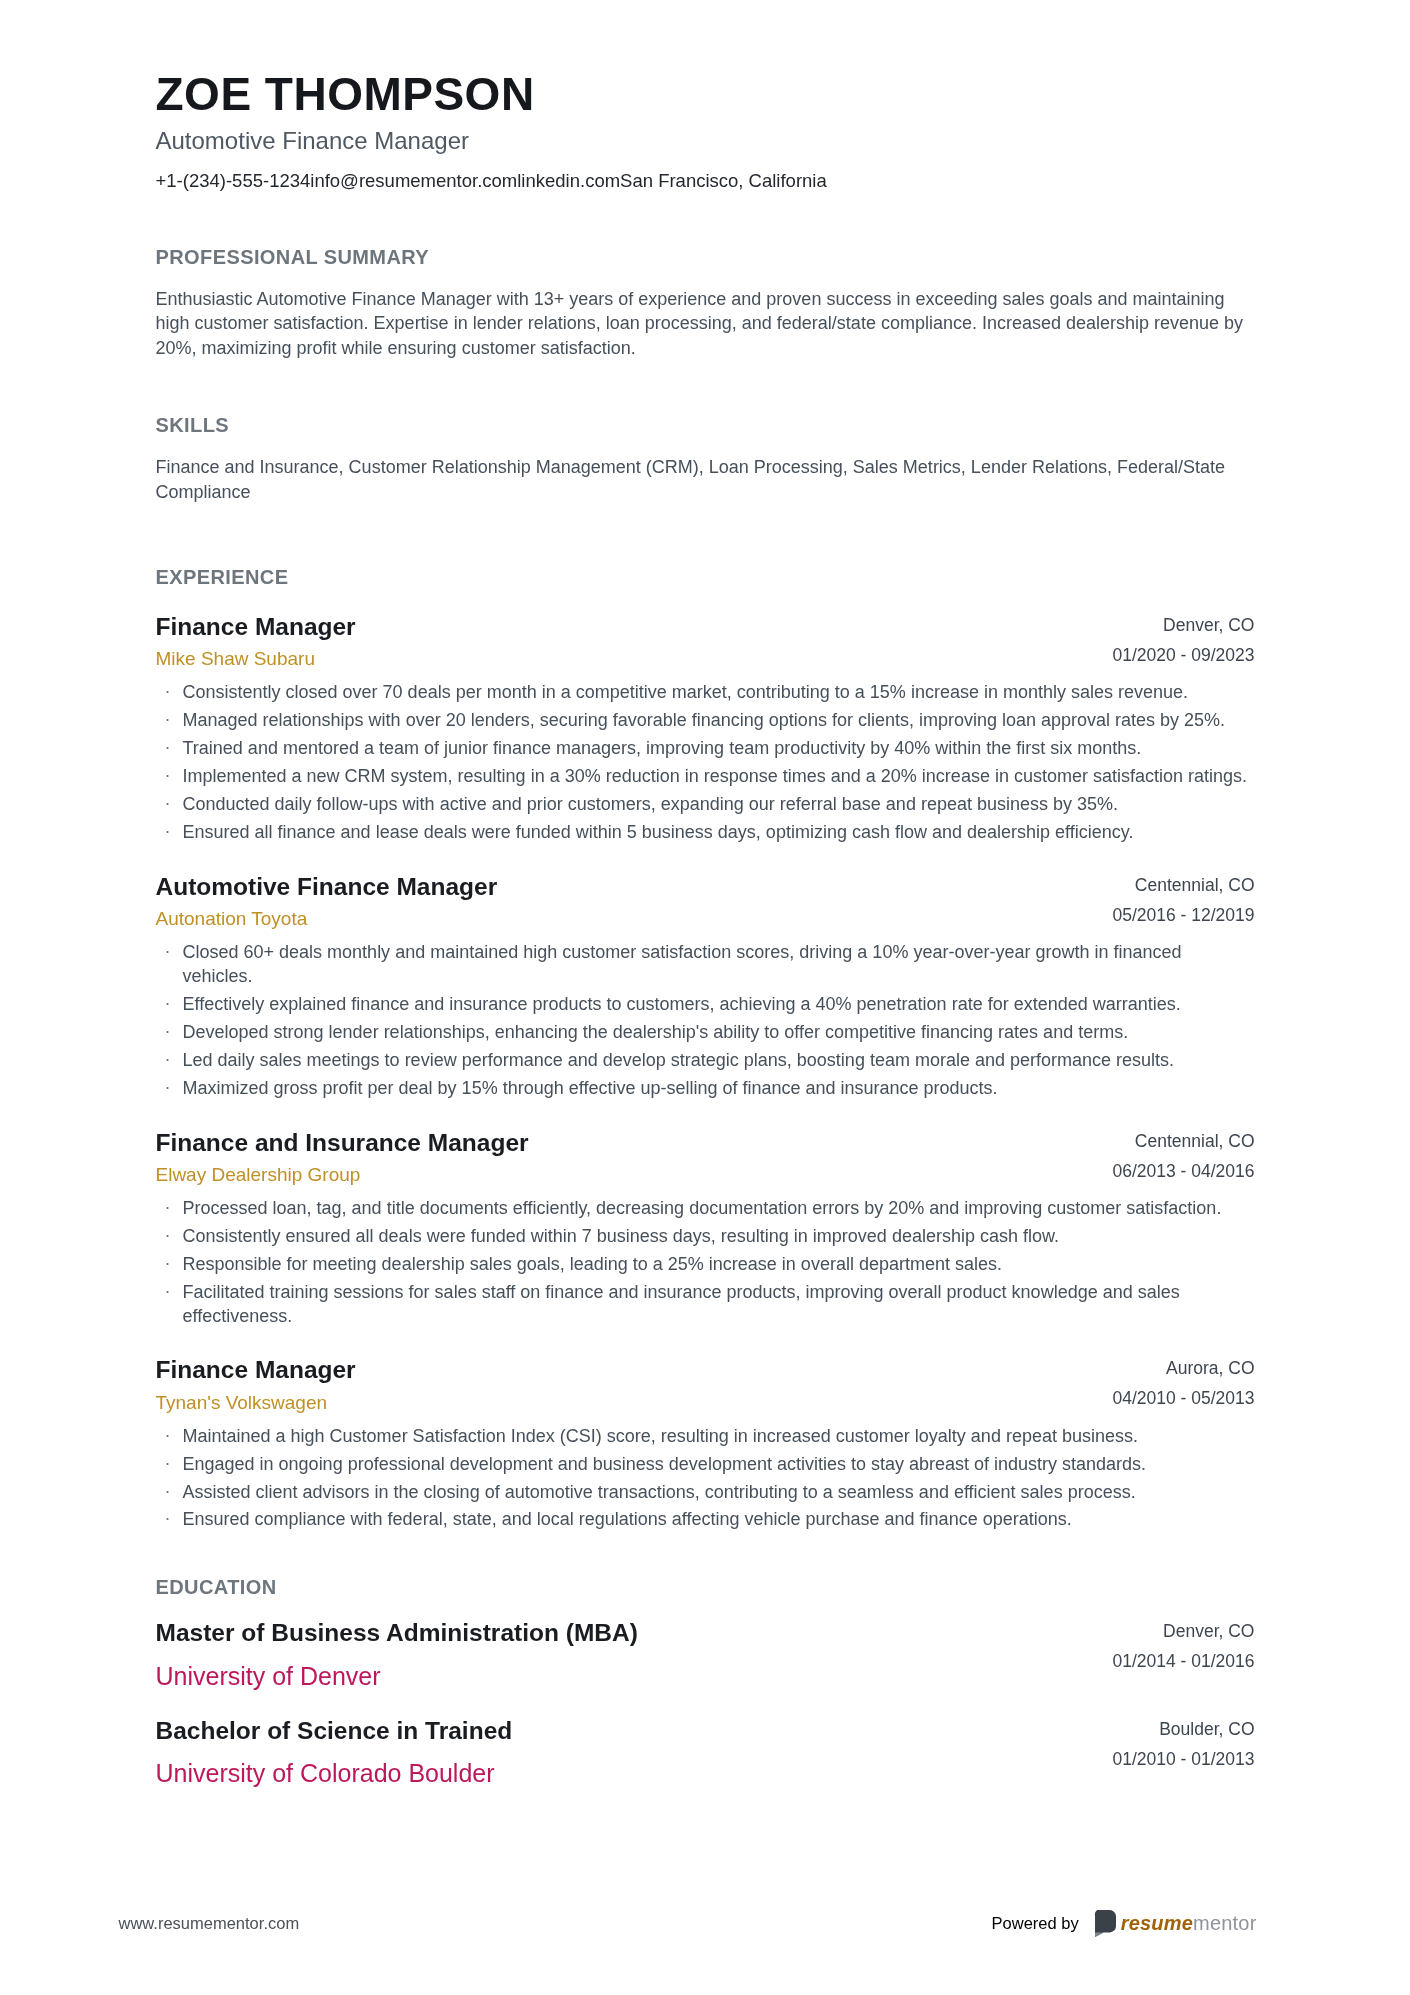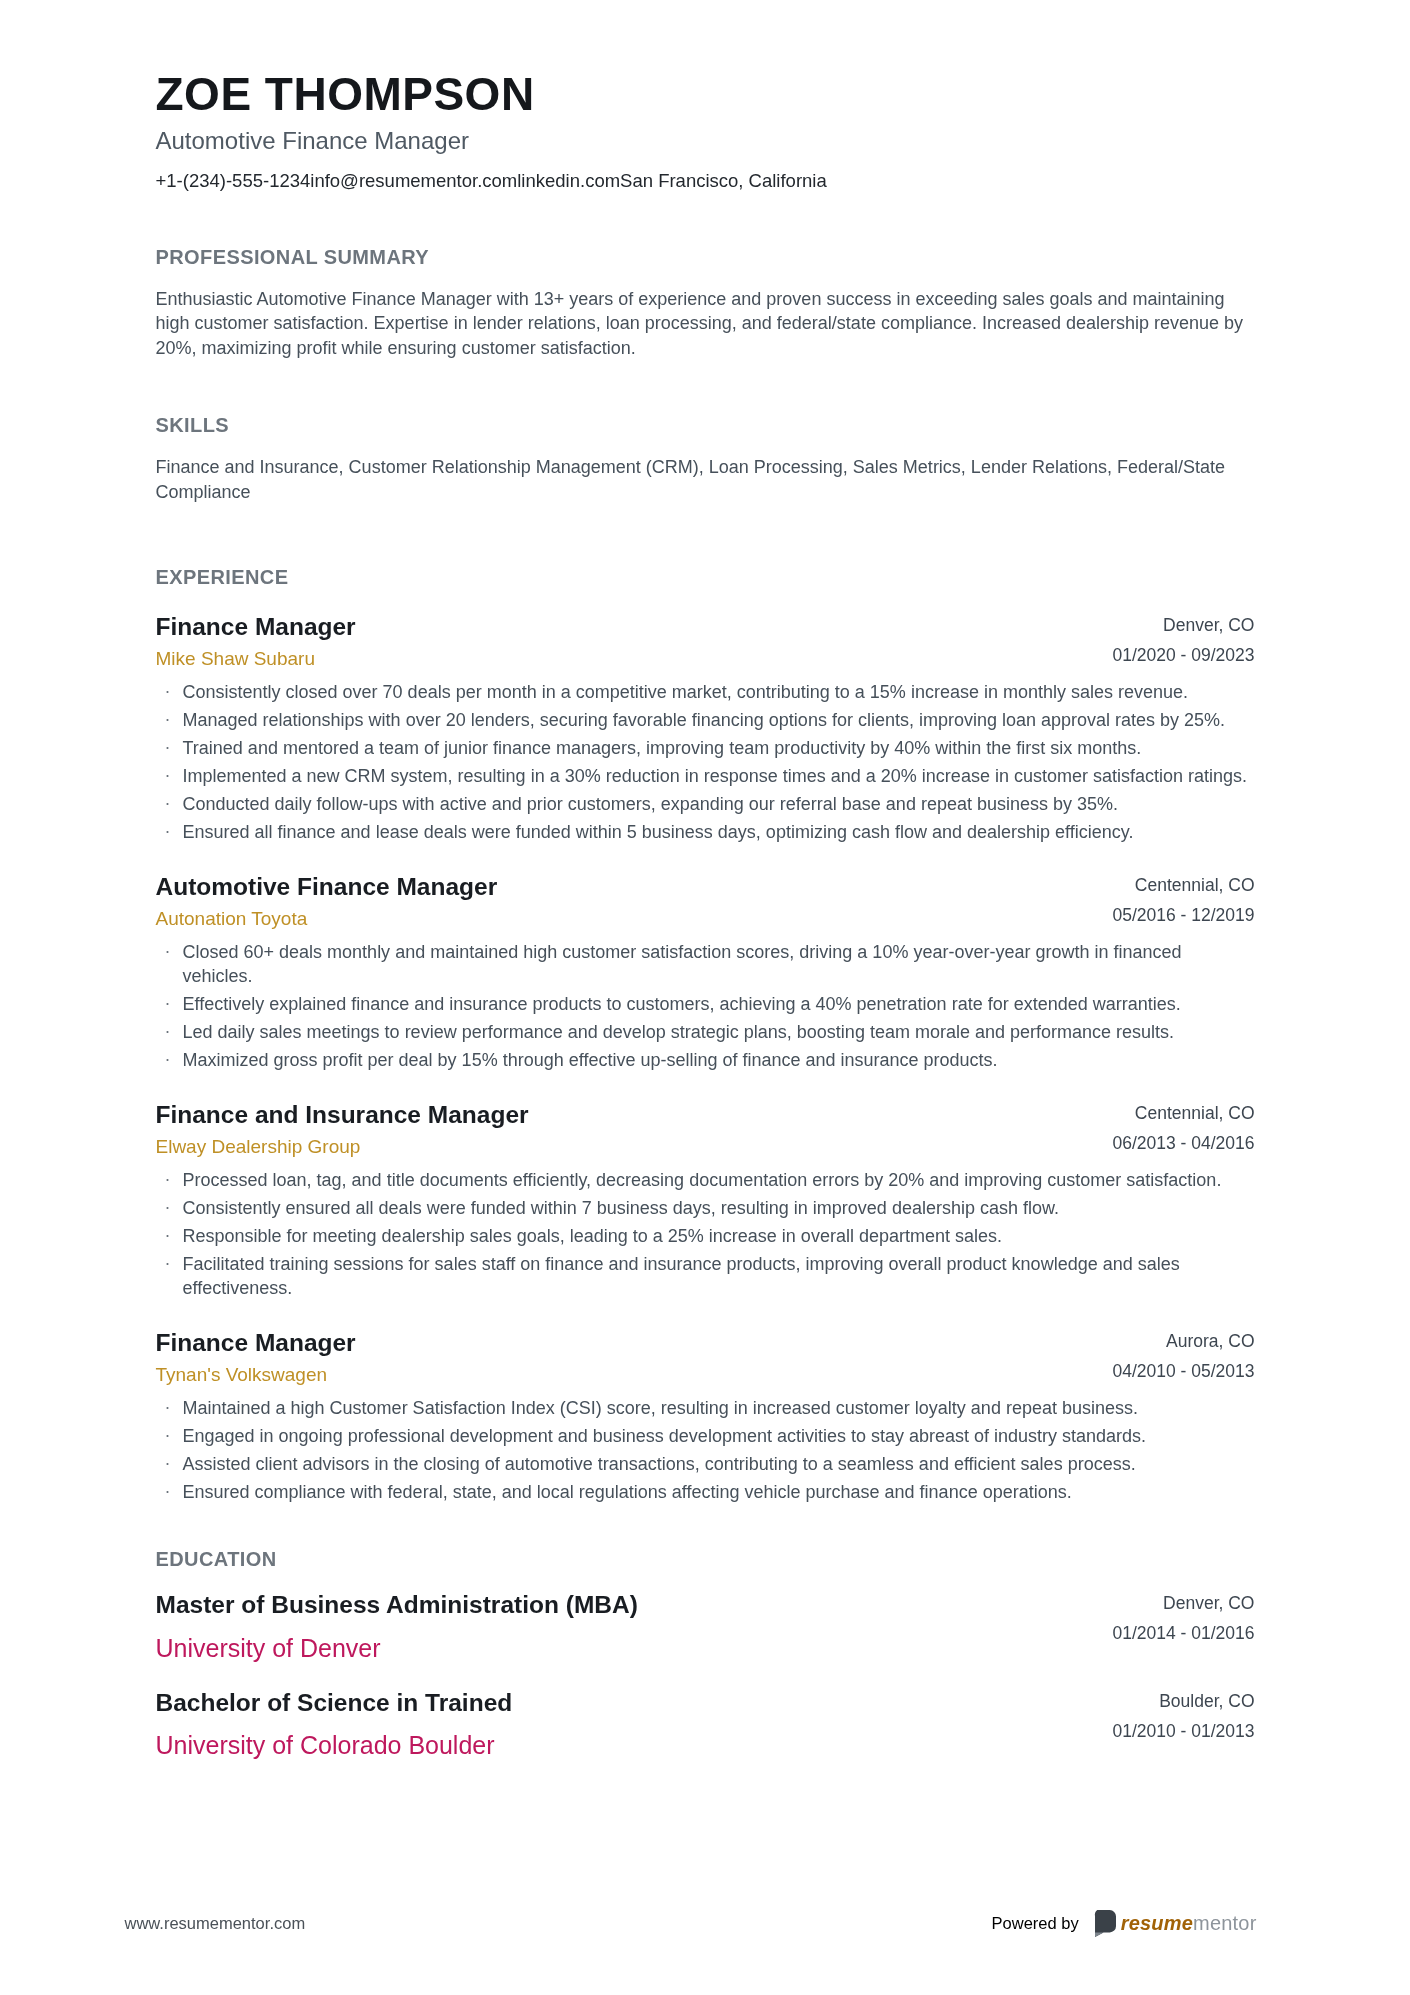--- a/index.html
+++ b/index.html
@@ -95,21 +95,21 @@
   }
 
   
   .edu { margin-top: 20px; }
   .edu + .edu { margin-top: 26px; }
   .school { margin-top: 14px; font-size: 25px; color: #be185d; }
 
   
   .footer {
     position: absolute;
-    left: 69px;
+    left: 63px;
     right: 98px;
     bottom: 58px;
     display: flex;
     justify-content: space-between;
     align-items: center;
   }
   .footer-site { font-size: 16.5px; color: #4a5158; text-decoration: none; }
   .powered { display: flex; align-items: center; gap: 12px; }
   .powered-by-label { font-size: 16.5px; color: #000000; }
   .logo-link { display: flex; align-items: center; gap: 5px; text-decoration: none; }
@@ -169,20 +169,21 @@
           <div class="company">Autonation Toyota</div>
         </div>
         <div class="entry-meta">
           <div class="meta-location">Centennial, CO</div>
           <div class="meta-dates">05/2016 - 12/2019</div>
         </div>
       </div>
       <ul class="bullets">
         <li>Closed 60+ deals monthly and maintained high customer satisfaction scores, driving a 10% year-over-year growth in financed vehicles.</li>
         <li>Effectively explained finance and insurance products to customers, achieving a 40% penetration rate for extended warranties.</li>
+        <li>Developed strong lender relationships, enhancing the dealership's ability to offer competitive financing rates and terms.</li>
         <li>Led daily sales meetings to review performance and develop strategic plans, boosting team morale and performance results.</li>
         <li>Maximized gross profit per deal by 15% through effective up-selling of finance and insurance products.</li>
       </ul>
     </div>
 
     <div class="job">
       <div class="entry-header">
         <div>
           <div class="entry-title">Finance and Insurance Manager</div>
           <div class="company">Elway Dealership Group</div>

